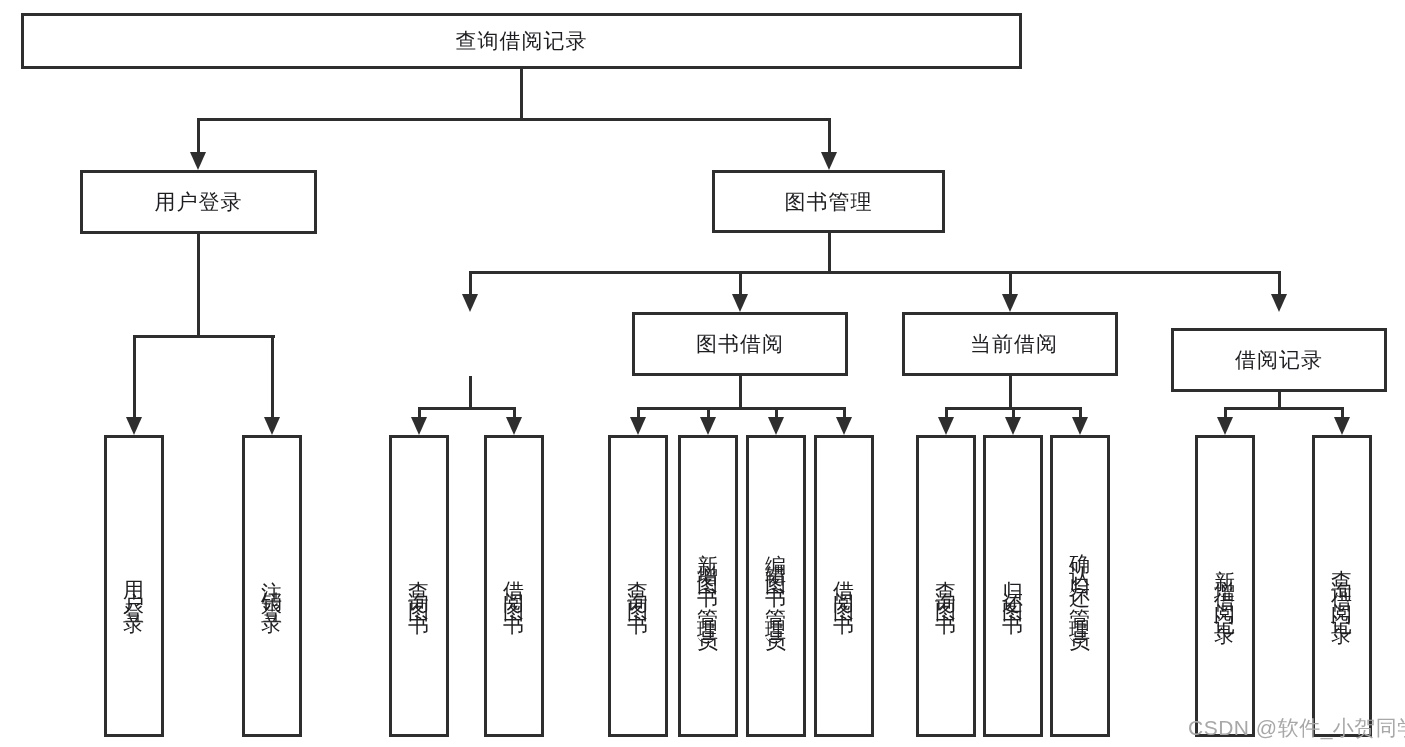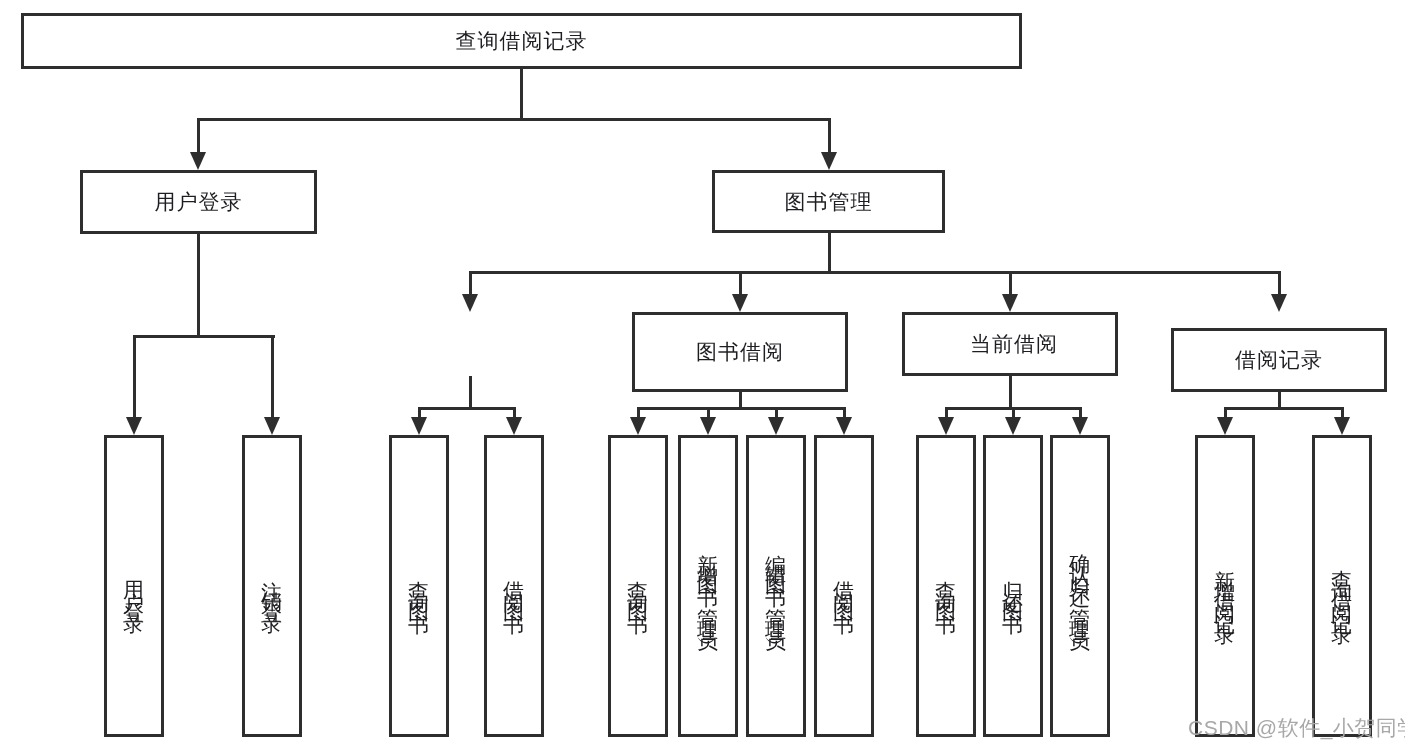--- a/index.html
+++ b/index.html
@@ -63,21 +63,21 @@
   <div class="line" style="left:469px;top:271px;width:812px;height:3px;"></div>
   <div class="line" style="left:469px;top:271px;width:3px;height:25px;"></div>
   <div class="arrow" style="left:462px;top:294px;"></div>
   <div class="line" style="left:739px;top:271px;width:3px;height:25px;"></div>
   <div class="arrow" style="left:732px;top:294px;"></div>
   <div class="line" style="left:1009px;top:271px;width:3px;height:25px;"></div>
   <div class="arrow" style="left:1002px;top:294px;"></div>
   <div class="line" style="left:1278px;top:271px;width:3px;height:25px;"></div>
   <div class="arrow" style="left:1271px;top:294px;"></div>
 
-  <div class="box hbox" style="left:632px;top:312px;width:216px;height:80px;">
+  <div class="box hbox" style="left:632px;top:312px;width:216px;height:64px;">
     <span>图书借阅</span>
   </div>
   <div class="box hbox" style="left:902px;top:312px;width:216px;height:64px;padding-left:8px;">
     <span>当前借阅</span>
   </div>
   <div class="box hbox" style="left:1171px;top:328px;width:216px;height:64px;">
     <span>借阅记录</span>
   </div>
 
   <div class="line" style="left:469px;top:376px;width:3px;height:32px;"></div>

